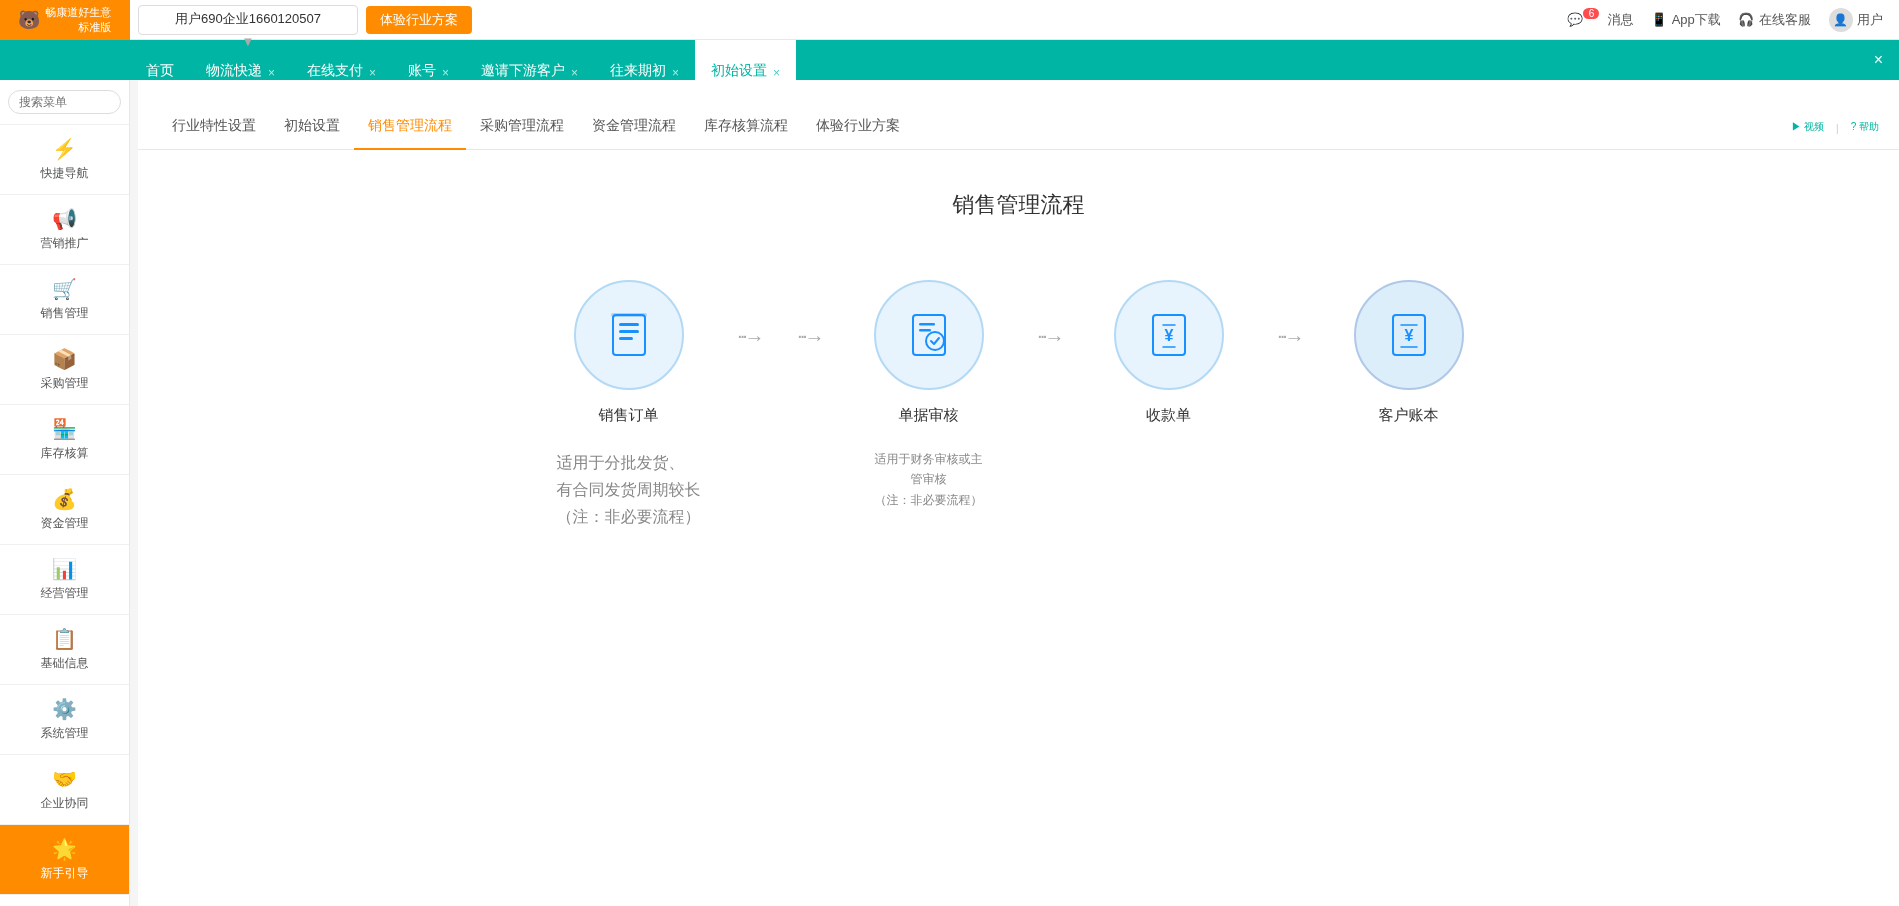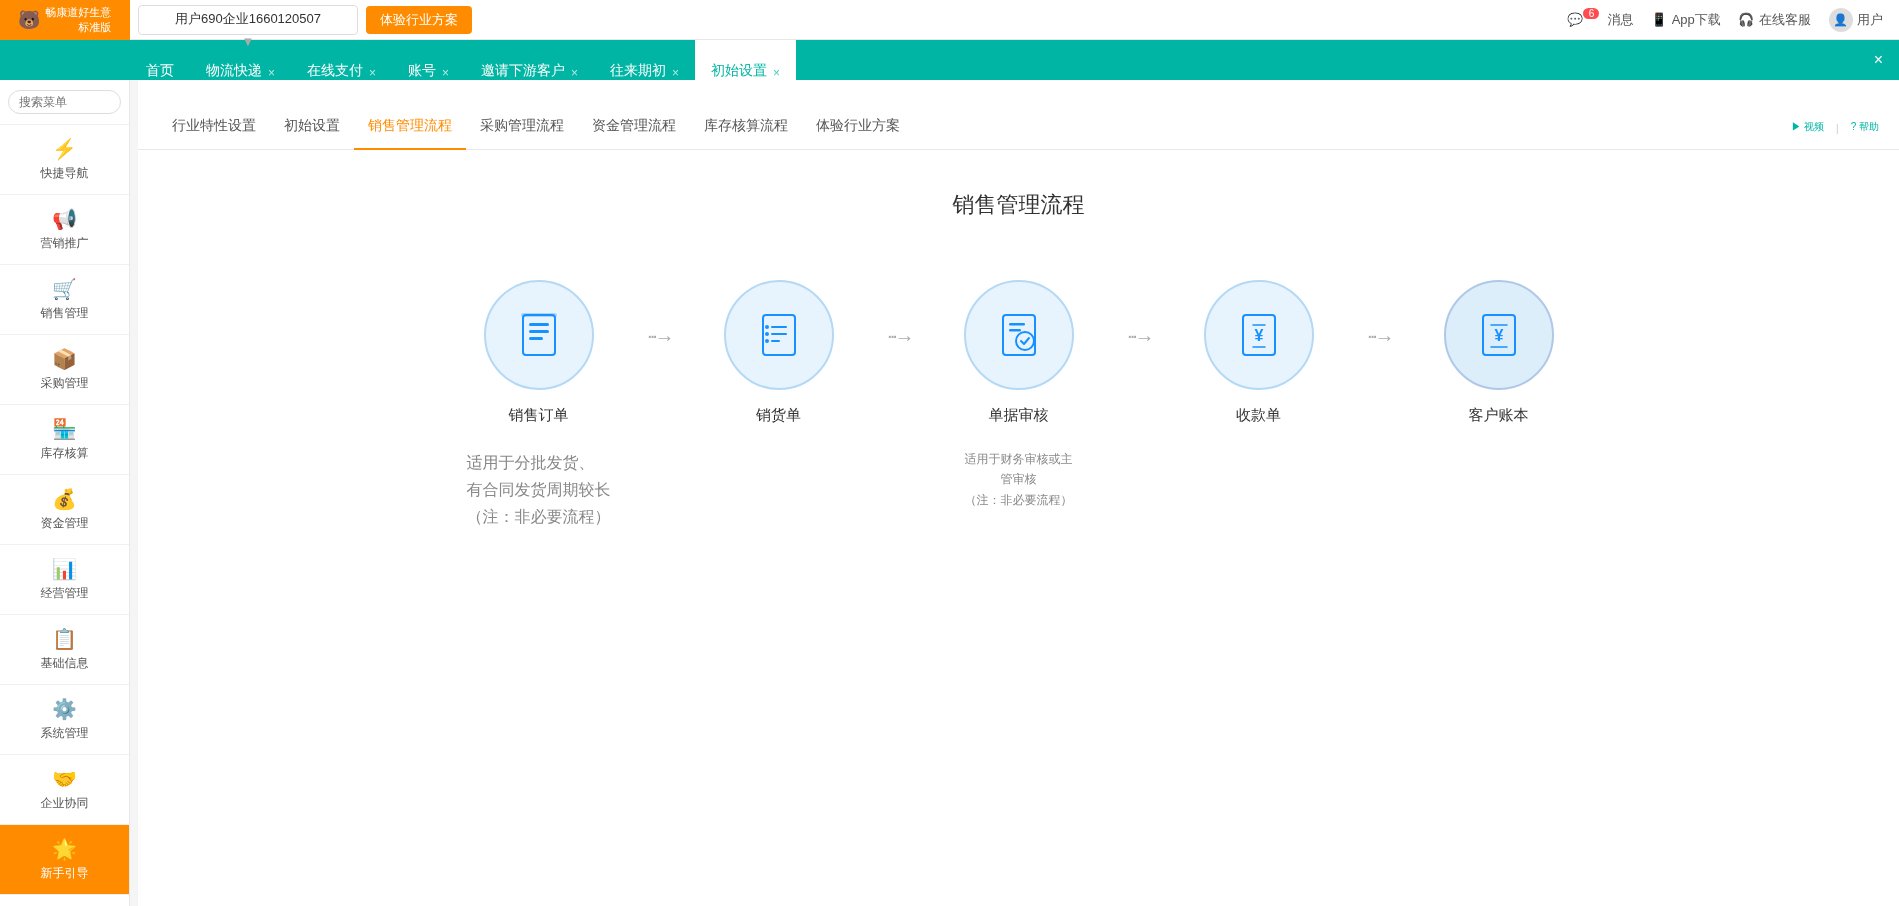--- a/index.html
+++ b/index.html
@@ -422,35 +422,20 @@
               <rect x="16" y="28" width="14" height="3" rx="1.5" fill="#1890ff"></rect>
               <rect x="8" y="4" width="36" height="4" rx="2" fill="#1890ff" opacity="0.3"></rect>
             </svg>
           </div>
           <div class="flow-label">销售订单</div>
           <div class="flow-desc" style="font-size:16px;color:#888;text-align:left;line-height:1.7;">适用于分批发货、<br>有合同发货周期较长<br>（注：非必要流程）</div>
         </div>
 
         <div class="flow-arrow">···→</div>
 
-        <div class="flow-node">
-          <div class="flow-circle">
-            <svg viewBox="0 0 52 52" fill="none" xmlns="http://www.w3.org/2000/svg">
-              <rect x="10" y="6" width="32" height="40" rx="3" stroke="#1890ff" stroke-width="2" fill="#e8f4fd"></rect>
-              <path d="M19 18 L33 18" stroke="#1890ff" stroke-width="2" stroke-linecap="round"></path>
-              <path d="M19 25 L33 25" stroke="#1890ff" stroke-width="2" stroke-linecap="round"></path>
-              <path d="M19 32 L26 32" stroke="#1890ff" stroke-width="2" stroke-linecap="round"></path>
-              <circle cx="14" cy="18" r="2" fill="#1890ff"></circle>
-              <circle cx="14" cy="25" r="2" fill="#1890ff"></circle>
-              <circle cx="14" cy="32" r="2" fill="#1890ff"></circle>
-            </svg>
-          </div>
-          <div class="flow-label">销货单</div>
-          <div class="flow-desc"></div>
-        </div>
 
         <div class="flow-arrow">···→</div>
 
         <div class="flow-node">
           <div class="flow-circle">
             <svg viewBox="0 0 52 52" fill="none" xmlns="http://www.w3.org/2000/svg">
               <rect x="10" y="6" width="32" height="40" rx="3" stroke="#1890ff" stroke-width="2" fill="#e8f4fd"></rect>
               <circle cx="32" cy="32" r="9" fill="#e8f4fd" stroke="#1890ff" stroke-width="2"></circle>
               <path d="M28 32 L31 35 L36 29" stroke="#1890ff" stroke-width="2" stroke-linecap="round" stroke-linejoin="round"></path>
               <rect x="16" y="14" width="16" height="2.5" rx="1.25" fill="#1890ff"></rect>

